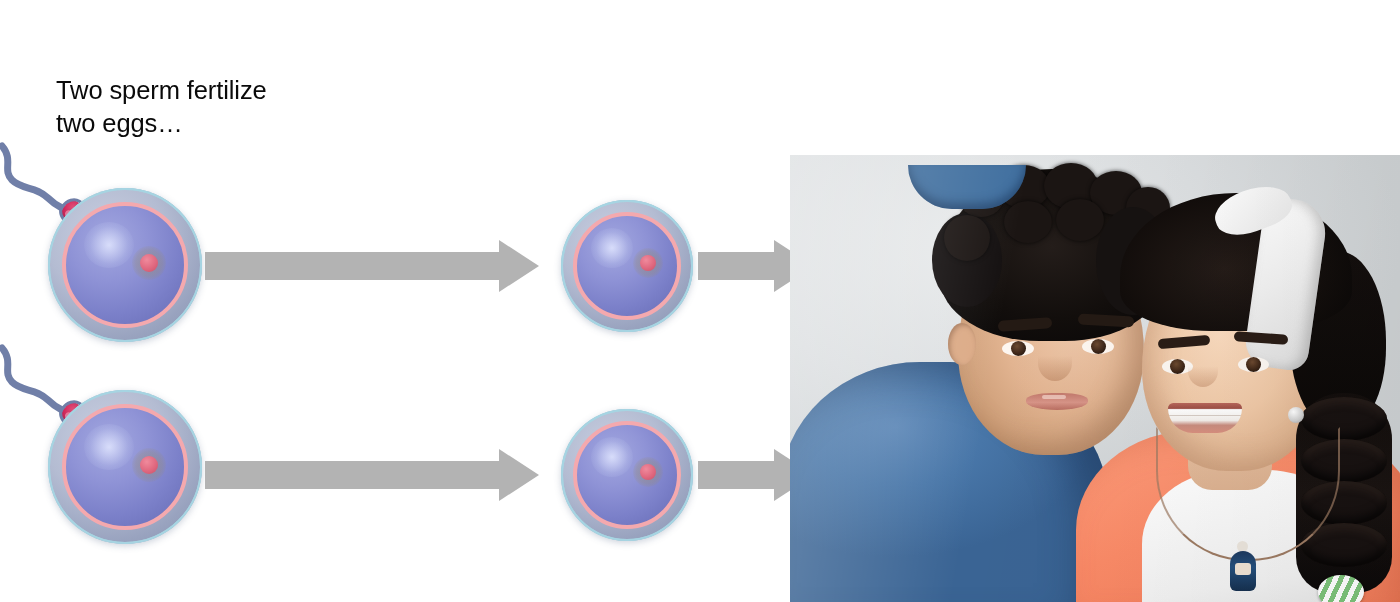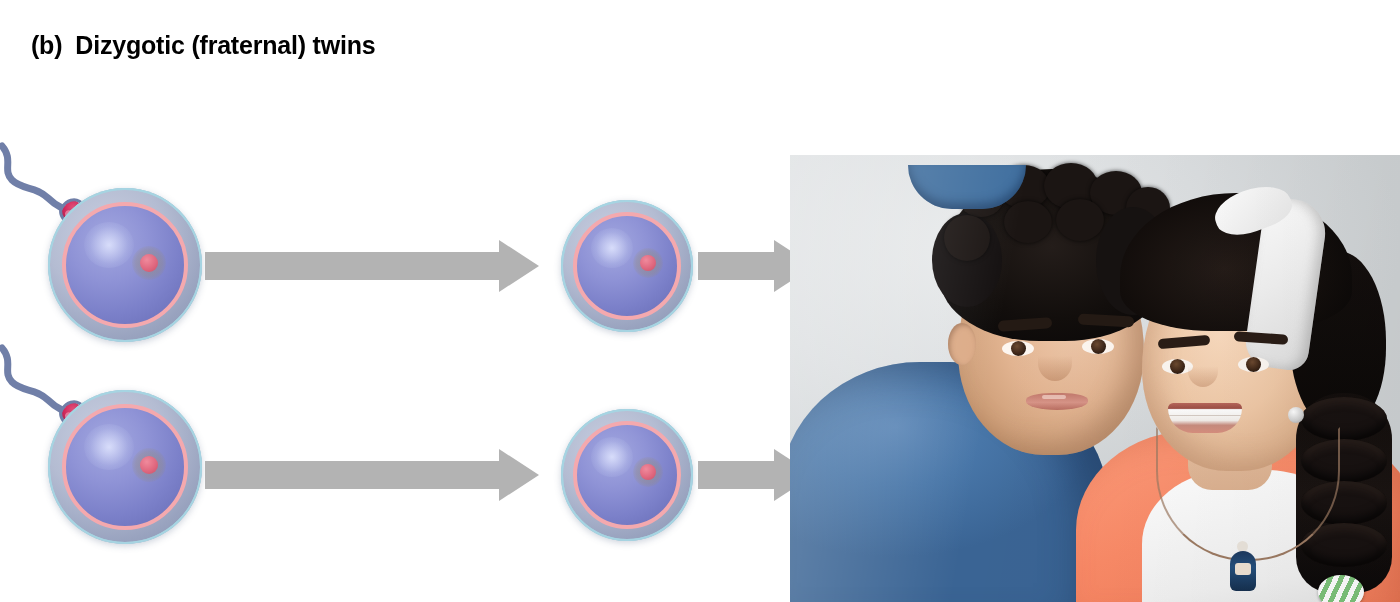--- a/index.html
+++ b/index.html
@@ -443,24 +443,23 @@
     width: 10px; height: 8px;
     border-radius: 50%;
     background: rgba(255,190,205,0.55);
   }
 </style>
 </head>
 <body>
 
 <div id="figure">
 
-  <div class="fig-title">
-    <span class="label-part">(b)</span><span>Dizygotic (fraternal) twins</span>
-  </div>
-
+
+  <div class="caption" id="caption-left">Two sperm fertilize
+two eggs…</div>
 
   <div class="sperm" style="left:0px; top:140px; width:90px; height:80px;">
     <svg width="90" height="80" viewBox="0 0 90 80">
       <path d="M2,6 C14,20 2,30 12,40 C22,50 36,46 48,58 C54,64 58,66 62,68" fill="none" stroke="#707fa8" stroke-width="7" stroke-linecap="round"></path>
     </svg>
     <div class="sperm-head" style="left:60px; top:58px;"></div>
   </div>
 
   <div class="cell" style="left:48px; top:188px; width:154px; height:154px;">
     <div class="zona"></div>

